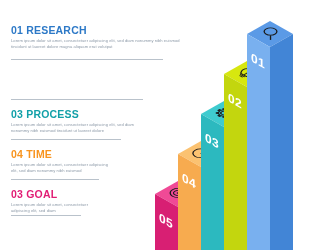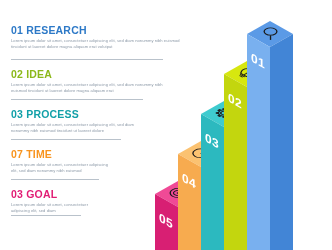--- a/index.html
+++ b/index.html
@@ -41,34 +41,30 @@
 <div id="stage">
 
   <div class="text-col">
 
     <div class="step-block" style="top:24px;">
       <div class="step-title" style="color:#2d79c7;">01 RESEARCH</div>
       <div class="step-body" style="width:176px;">Lorem ipsum dolor sit amet, consectetuer adipiscing elit, sed diam nonummy nibh euismod tincidunt ut laoreet dolore magna aliquam erat volutpat</div>
     </div>
     <div class="divider" style="left:11px;top:59px;width:152px;"></div>
 
-    <div class="step-block" style="top:68px;">
-      <div class="step-title" style="color:#8cb81a;">02 IDEA</div>
-      <div class="step-body" style="width:168px;">Lorem ipsum dolor sit amet, consectetuer adipiscing elit, sed diam nonummy nibh euismod tincidunt ut laoreet dolore magna aliquam erat</div>
-    </div>
     <div class="divider" style="left:11px;top:99px;width:132px;"></div>
 
     <div class="step-block" style="top:108px;">
       <div class="step-title" style="color:#12a0a8;">03 PROCESS</div>
       <div class="step-body" style="width:132px;">Lorem ipsum dolor sit amet, consectetuer adipiscing elit, sed diam nonummy nibh euismod tincidunt ut laoreet dolore</div>
     </div>
     <div class="divider" style="left:11px;top:139px;width:110px;"></div>
 
     <div class="step-block" style="top:148px;">
-      <div class="step-title" style="color:#f8941e;">07 TIME</div>
+      <div class="step-title" style="color:#f8941e;">04 TIME</div>
       <div class="step-body" style="width:104px;">Lorem ipsum dolor sit amet, consectetuer adipiscing elit, sed diam nonummy nibh euismod</div>
     </div>
     <div class="divider" style="left:11px;top:179px;width:88px;"></div>
 
     <div class="step-block" style="top:188px;">
       <div class="step-title" style="color:#e11d74;">03 GOAL</div>
       <div class="step-body" style="width:86px;">Lorem ipsum dolor sit amet, consectetuer adipiscing elit, sed diam</div>
     </div>
     <div class="divider" style="left:11px;top:215px;width:70px;"></div>
 

